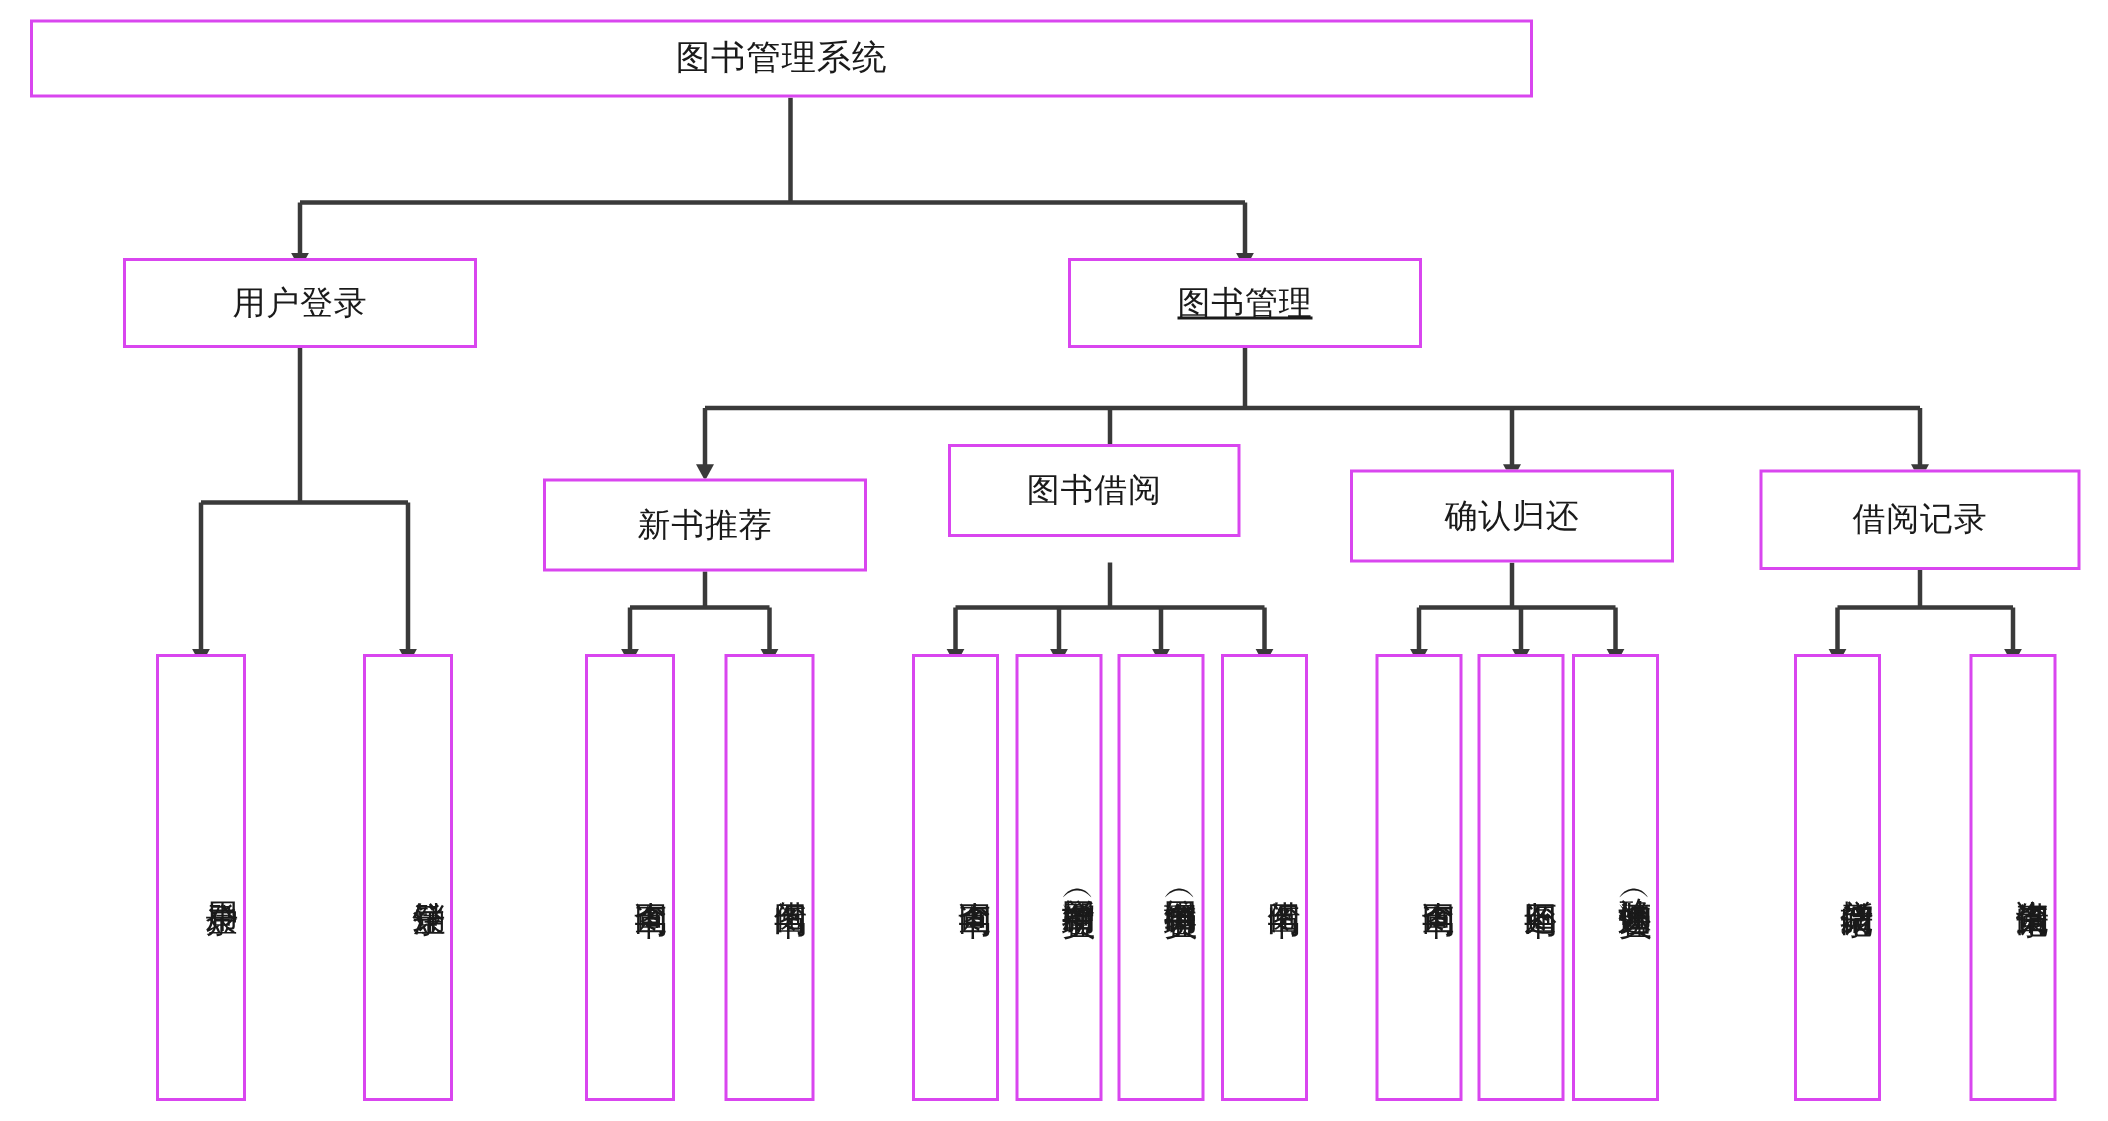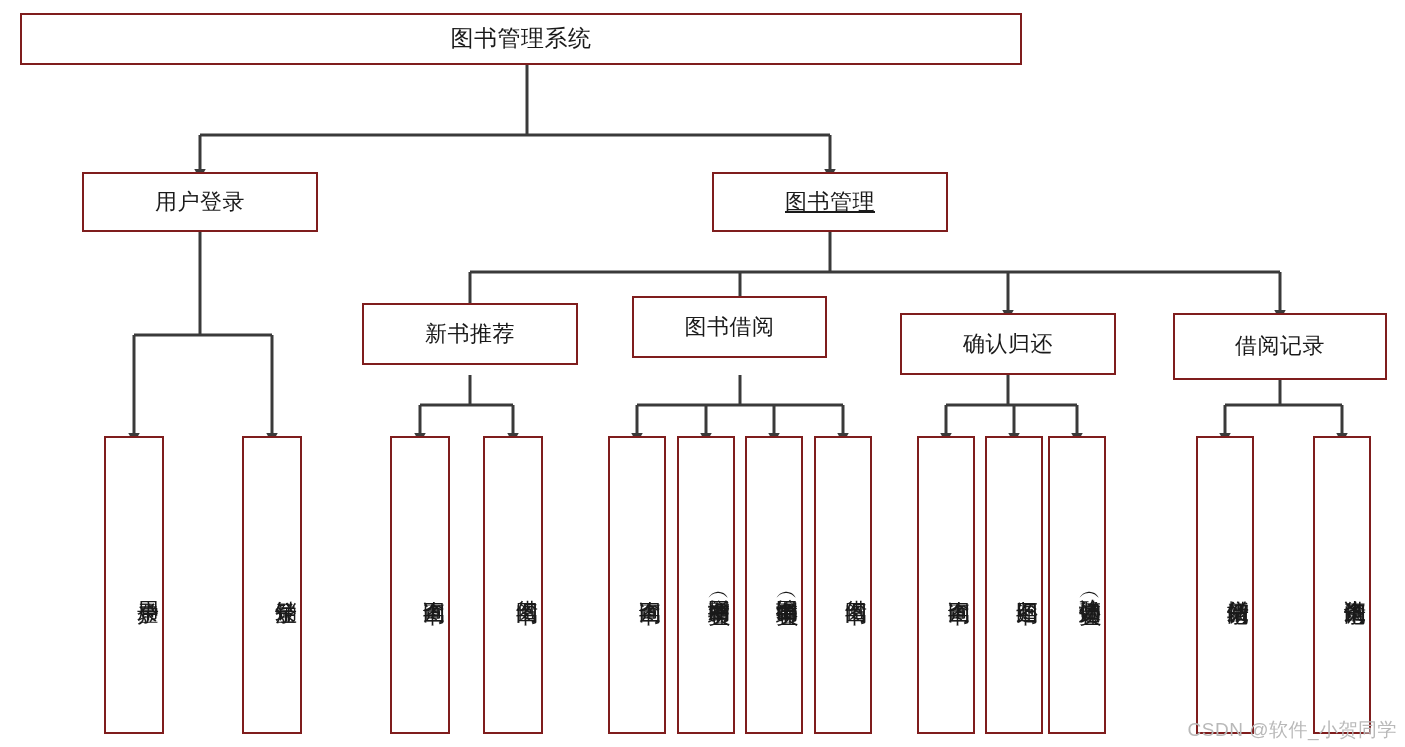--- a/index.html
+++ b/index.html
@@ -20,21 +20,21 @@
   #edges {
     position: absolute;
     left: 0;
     top: 0;
     width: 1405px;
     height: 747px;
   }
   .node {
     position: absolute;
     box-sizing: border-box;
-    border: 2px solid #7f1d1d;
+    border: 2px solid #d946ef;
     background: #ffffff;
     color: #1a1a1a;
     display: flex;
     align-items: center;
     justify-content: center;
     text-align: center;
     z-index: 2;
   }
   .node.horiz {
     font-size: 22px;
@@ -120,21 +120,21 @@
         <path d="M1225,405 L1225,434" marker-end="url(#arrow)" stroke-linecap="butt"></path>
         <path d="M1342,405 L1342,434" marker-end="url(#arrow)" stroke-linecap="butt"></path>
       </g>
   </svg>
 
   <div class="node root horiz" style="left: 20px; top: 13px; width: 1002px; height: 52px;">图书管理系统</div>
 
   <div class="node horiz" style="left: 82px; top: 172px; width: 236px; height: 60px;">用户登录</div>
   <div class="node horiz" style="left: 712px; top: 172px; width: 236px; height: 60px; text-decoration: underline;">图书管理</div>
 
-  <div class="node horiz" style="left: 362px; top: 303px; width: 216px; height: 62px;">新书推荐</div>
+  <div class="node horiz" style="left: 362px; top: 319px; width: 216px; height: 62px;">新书推荐</div>
   <div class="node horiz" style="left: 632px; top: 296px; width: 195px; height: 62px;">图书借阅</div>
   <div class="node horiz" style="left: 900px; top: 313px; width: 216px; height: 62px;">确认归还</div>
   <div class="node horiz" style="left: 1173px; top: 313px; width: 214px; height: 67px;">借阅记录</div>
 
   <div class="node vert" style="left: 104px; top: 436px; width: 60px; height: 298px;">
       <span class="vtext">用户登录</span>
     </div>
   <div class="node vert" style="left: 242px; top: 436px; width: 60px; height: 298px;">
       <span class="vtext">注销登录</span>
     </div>
@@ -165,14 +165,13 @@
   <div class="node vert start" style="left: 1048px; top: 436px; width: 58px; height: 298px;">
       <span class="vtext">确认归还（管理员）</span>
     </div>
   <div class="node vert" style="left: 1196px; top: 436px; width: 58px; height: 298px;">
       <span class="vtext">新增借阅记录</span>
     </div>
   <div class="node vert" style="left: 1313px; top: 436px; width: 58px; height: 298px;">
       <span class="vtext">查询借阅记录</span>
     </div>
 
-  <div id="watermark">CSDN @软件_小贺同学</div>
 </div>
 
 </body></html>

